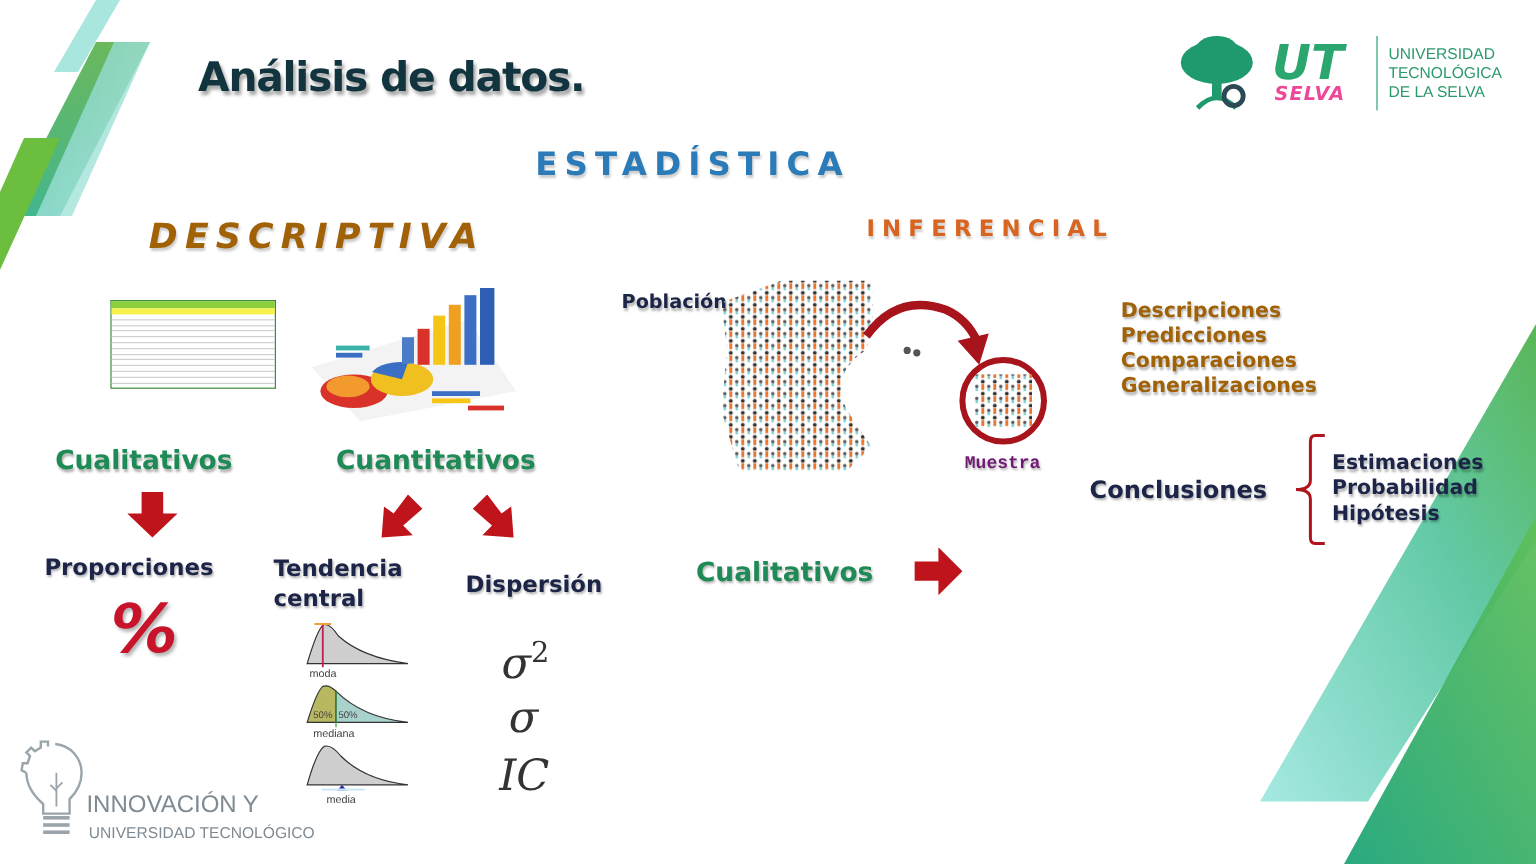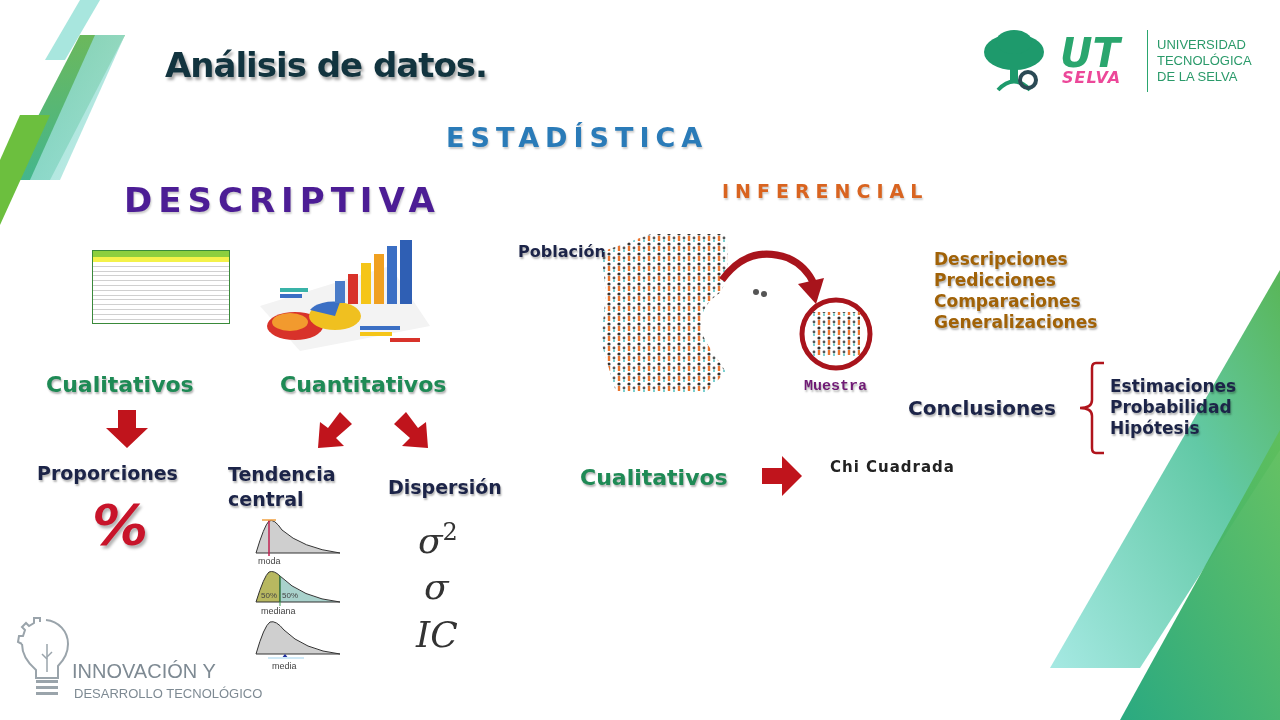--- a/index.html
+++ b/index.html
@@ -6,38 +6,38 @@
   html, body { width: 1280px; height: 720px; overflow: hidden; background: #ffffff; }
   body { position: relative; font-family: "DejaVu Sans", sans-serif; }
   .abs { position: absolute; }
 
   .title { left: 165px; top: 45px; font-size: 34px; font-weight: bold; color: #12343f;
     font-family: "DejaVu Sans", sans-serif; letter-spacing: -1px;
     text-shadow: 2px 3px 3px rgba(0,0,0,0.35); }
 
   .spaced { font-family: "DejaVu Sans", sans-serif; font-weight: bold; letter-spacing: 6px; }
   .estadistica { left: 446px; top: 122px; font-size: 27px; color: #2a7bb8; text-shadow: 1px 2px 2px rgba(0,0,0,0.2); }
-  .descriptiva { left: 124px; top: 180px; font-size: 34px; color: #4c1d95; text-shadow: 1px 2px 2px rgba(0,0,0,0.2); }
+  .descriptiva { left: 124px; top: 180px; font-size: 29px; color: #a16207; text-shadow: 1px 2px 2px rgba(0,0,0,0.2); font-style: italic; }
   .inferencial { left: 722px; top: 180px; font-size: 19px; color: #d96420; text-shadow: 1px 2px 2px rgba(0,0,0,0.2); }
 
   .tech { font-family: "DejaVu Sans", sans-serif; font-weight: bold; text-shadow: 1px 2px 2px rgba(0,0,0,0.3); }
   .green { color: #1e8a55; }
   .navy { color: #1c2448; }
   .blue { color: #a16207; }
   .red { color: #701a75; font-family: Liberation Mono, monospace; }
   .logo-text { left: 1157px; top: 37px; font-family: "Liberation Sans", sans-serif; font-size: 13px; line-height: 16px; color: #2a9a6a; }
   .idt1 { left: 72px; top: 660px; font-family: "Liberation Sans", sans-serif; font-size: 20px; color: #7e8a93; }
   .idt2 { left: 74px; top: 686px; font-family: "Liberation Sans", sans-serif; font-size: 13px; color: #7e8a93; }
 
   .sheet { left: 92px; top: 250px; width: 138px; height: 74px; border: 1px solid #3a8a3a; background: #fff; }
   .sheet .hdr { height: 6px; background: #8ccf3e; }
   .sheet .hdr2 { height: 5px; background: #f4f24a; }
   .sheet .row { height: 4.8px; border-bottom: 1px solid #d0d0d0; }
 
-  .sigma { font-family: "DejaVu Serif", serif; font-style: italic; color: #333; }
+  .sigma { font-family: "DejaVu Serif", serif; font-style: italic; color: #333; margin-top: 12px; }
   .curve-label { font-family: "Liberation Sans", sans-serif; font-size: 9px; color: #444; }
   .list-lines { line-height: 21px; }
 </style>
 </head>
 <body>
 
 <svg class="abs" style="left:0;top:0" width="160" height="230">
   <defs>
     <linearGradient id="gl" x1="0" y1="0" x2="1" y2="1">
       <stop offset="0" stop-color="#7fd3c6"></stop>
@@ -185,21 +185,21 @@
   <path d="M30 6 A24 24 0 0 1 52 30 Q52 42 42 52 L42 64 L20 64 L20 56 Q6 44 6 30" fill="none" stroke="#9aa4ab" stroke-width="2"></path>
   <path d="M6 30 L2 28 L3 22 L7 22 L9 16 L6 13 L10 9 L13 12 L18 9 L18 4 L24 4 L24 8" fill="none" stroke="#9aa4ab" stroke-width="2"></path>
   <line x1="31" y1="30" x2="31" y2="58" stroke="#9aa4ab" stroke-width="1.5"></line>
   <line x1="26" y1="40" x2="31" y2="45" stroke="#9aa4ab" stroke-width="1.5"></line>
   <line x1="36" y1="38" x2="31" y2="43" stroke="#9aa4ab" stroke-width="1.5"></line>
   <rect x="20" y="66" width="22" height="3" fill="#9aa4ab"></rect>
   <rect x="20" y="72" width="22" height="3" fill="#9aa4ab"></rect>
   <rect x="20" y="78" width="22" height="3" fill="#9aa4ab"></rect>
 </svg>
 <div class="abs idt1">INNOVACIÓN Y</div>
-<div class="abs idt2">DESARROLLO TECNOLÓGICO</div>
+<div class="abs idt2">UNIVERSIDAD TECNOLÓGICO</div>
 
 <div class="abs tech navy" style="left:518px;top:242px;font-size:16px">Población</div>
 
 <svg class="abs" style="left:596px;top:232px" width="180" height="165">
   <defs>
     <pattern id="crowd" width="10" height="10" patternUnits="userSpaceOnUse">
       <circle cx="3" cy="2" r="1.6" fill="#333"></circle>
       <rect x="1.8" y="4" width="2.4" height="5" fill="#e8752e"></rect>
       <circle cx="8" cy="6" r="1.4" fill="#555"></circle>
       <rect x="7" y="7.5" width="2" height="2.5" fill="#7ed0d0"></rect>
@@ -236,14 +236,13 @@
   <div>Estimaciones</div>
   <div>Probabilidad</div>
   <div>Hipótesis</div>
 </div>
 
 <div class="abs tech green" style="left:580px;top:465px;font-size:22px">Cualitativos</div>
 <svg class="abs" style="left:762px;top:456px" width="40" height="40">
   <polygon points="0,12 20,12 20,0 40,20 20,40 20,28 0,28" fill="#c0141c"></polygon>
 </svg>
 <div class="abs" style="left:830px;top:456px;font-family:'DejaVu Sans',sans-serif;font-weight:bold;font-size:15px;color:#222;line-height:22px;letter-spacing:1px">
-  <div>Chi Cuadrada</div>
 </div>
 
 </body></html>

